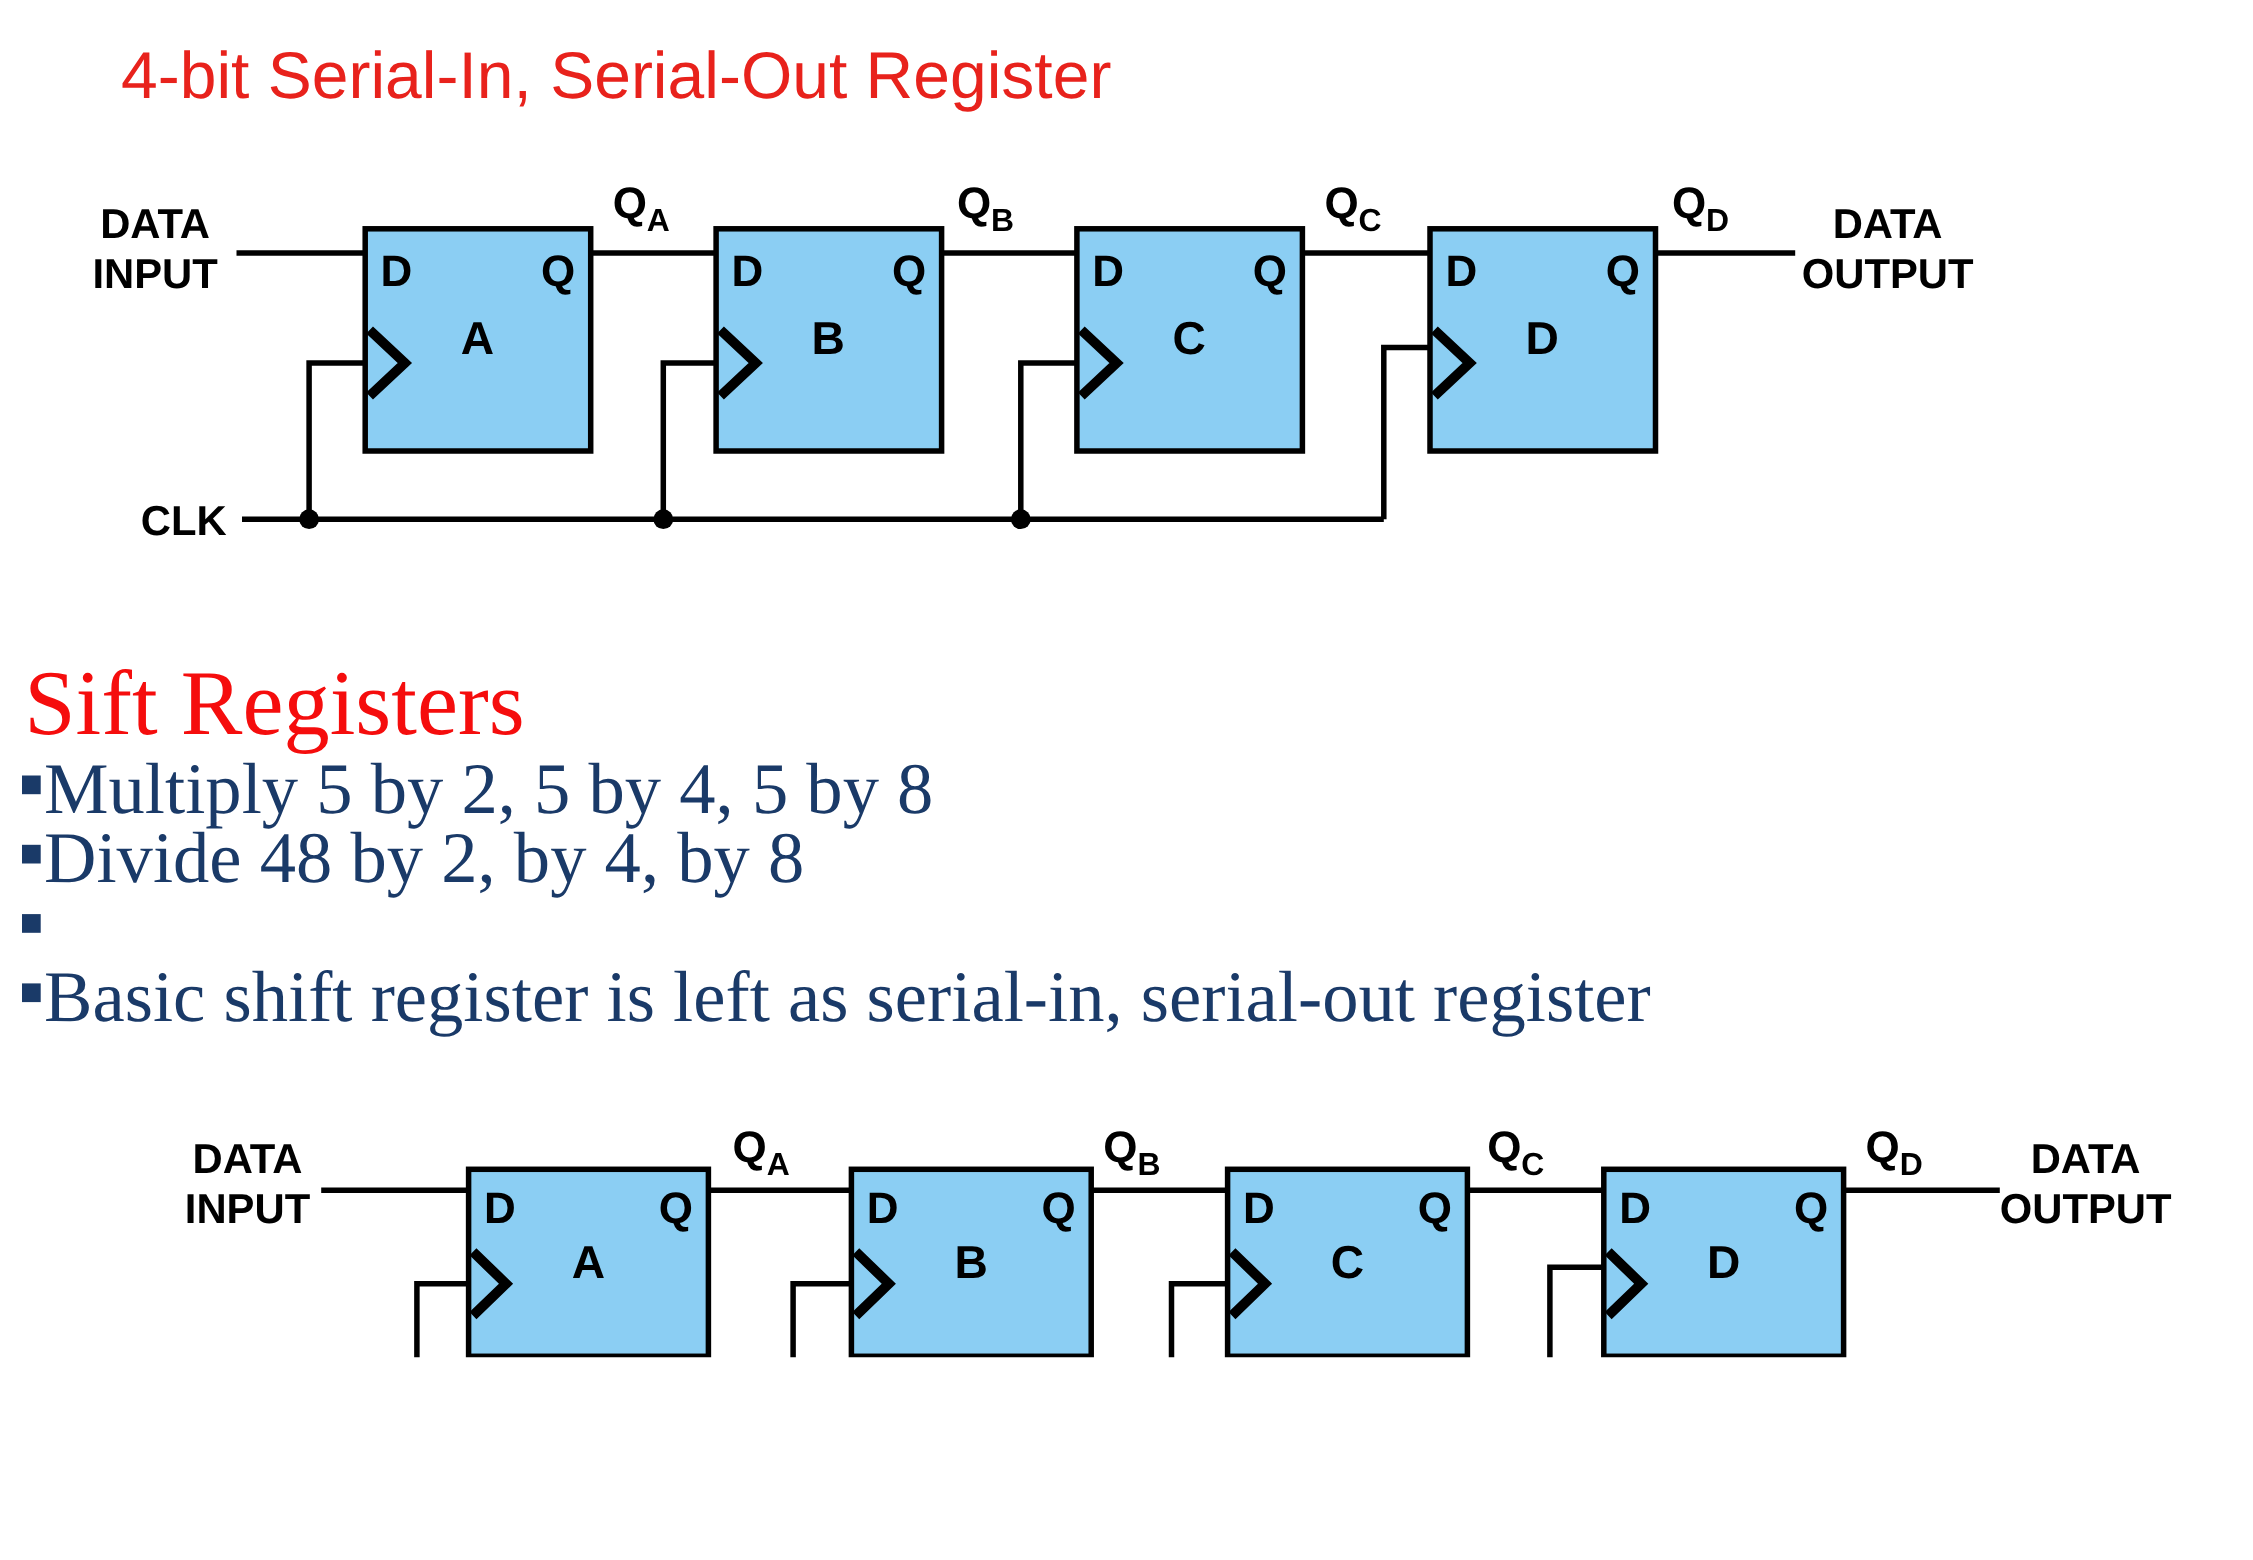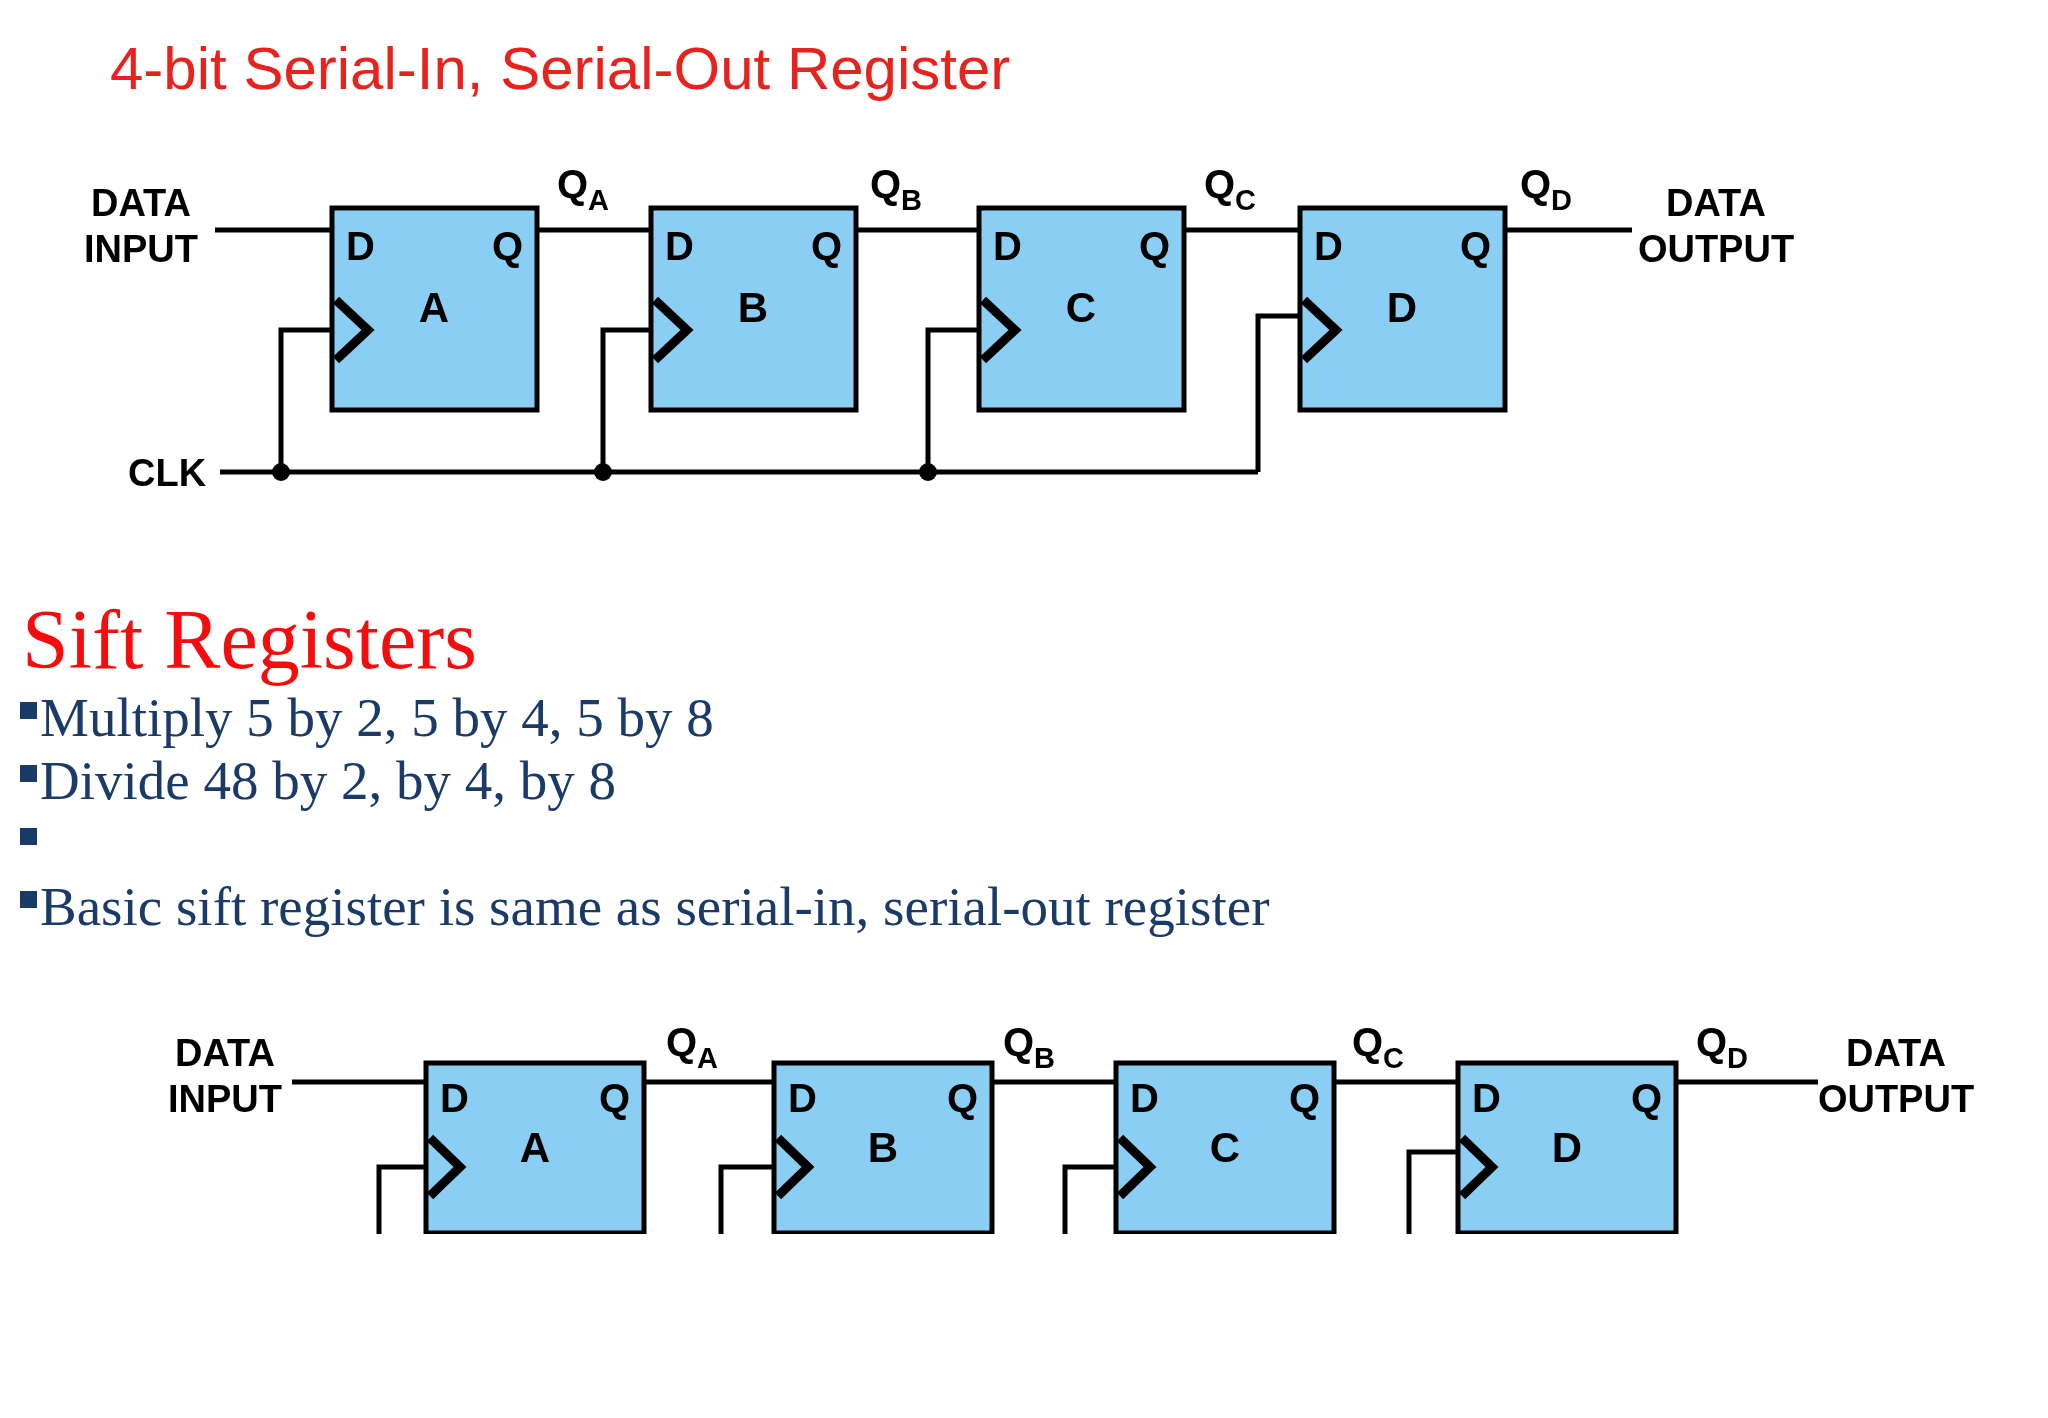--- a/index.html
+++ b/index.html
@@ -2,21 +2,21 @@
 <html><head>
 <meta charset="utf-8">
 <style>
   html,body{margin:0;padding:0;background:#fff;}
   #slide{position:relative;width:2048px;height:1234px;background:#ffffff;overflow:hidden;
          font-family:"Liberation Sans",sans-serif;}
   .title{position:absolute;left:110px;top:36px;font-size:60px;line-height:1.1;color:#e8221c;
          font-family:"Liberation Sans",sans-serif;}
   .heading{position:absolute;left:22px;top:596px;font-size:84px;line-height:1.05;color:#f50d0d;
          font-family:"Liberation Serif",serif;}
-  .bullets{position:absolute;left:20px;top:686px;font-size:55px;line-height:63px;color:#1a3a68;
+  .bullets{position:absolute;left:20px;top:686px;font-size:66px;line-height:63px;color:#1a3a68;
          font-family:"Liberation Serif",serif;}
   .bullet-line{white-space:nowrap;}
   .sq{display:inline-block;width:17px;height:17px;background:#1a3a68;margin-right:3px;
       vertical-align:17px;}
   .page-number{position:absolute;left:1902px;top:1332px;font-size:54px;color:#7e7e7e;
       font-family:"Liberation Serif",serif;font-style:italic;text-decoration:underline;}
   svg.diag{position:absolute;left:0;}
   .diag-top{top:0;}
   .diag-bottom{top:1000px;}
   .wire{stroke:#000;stroke-width:5;fill:none;}
@@ -109,21 +109,21 @@
     <circle class="dot" cx="281" cy="472" r="9"></circle>
     <circle class="dot" cx="603" cy="472" r="9"></circle>
     <circle class="dot" cx="928" cy="472" r="9"></circle>
   </svg>
 
   <div class="heading">Sift Registers</div>
   <div class="bullets">
     <div class="bullet-line"><span class="sq"></span><span>Multiply 5 by 2, 5 by 4, 5 by 8</span></div>
     <div class="bullet-line"><span class="sq"></span><span>Divide 48 by 2, by 4, by 8</span></div>
     <div class="bullet-line"><span class="sq"></span></div>
-    <div class="bullet-line"><span class="sq"></span><span>Basic sift register is same as serial-in, serial-out register</span></div>
+    <div class="bullet-line"><span class="sq"></span><span>Basic shift register is left as serial-in, serial-out register</span></div>
   </div>
 
   <svg class="diag diag-bottom" width="2048" height="418" viewBox="0 1000 2048 418">
 
     <text class="lbl mid" x="225" y="1066">DATA</text>
     <text class="lbl mid" x="225" y="1112">INPUT</text>
     <path class="wire" d="M292 1082 H426"></path>
 
     <g>
       <rect class="ff" x="426" y="1063" width="218" height="170" fill="#8bcef3"></rect>

